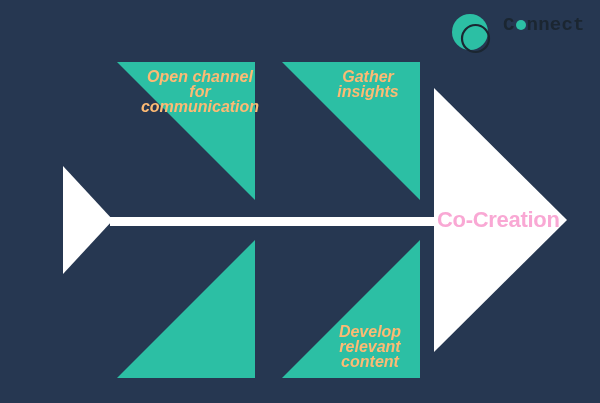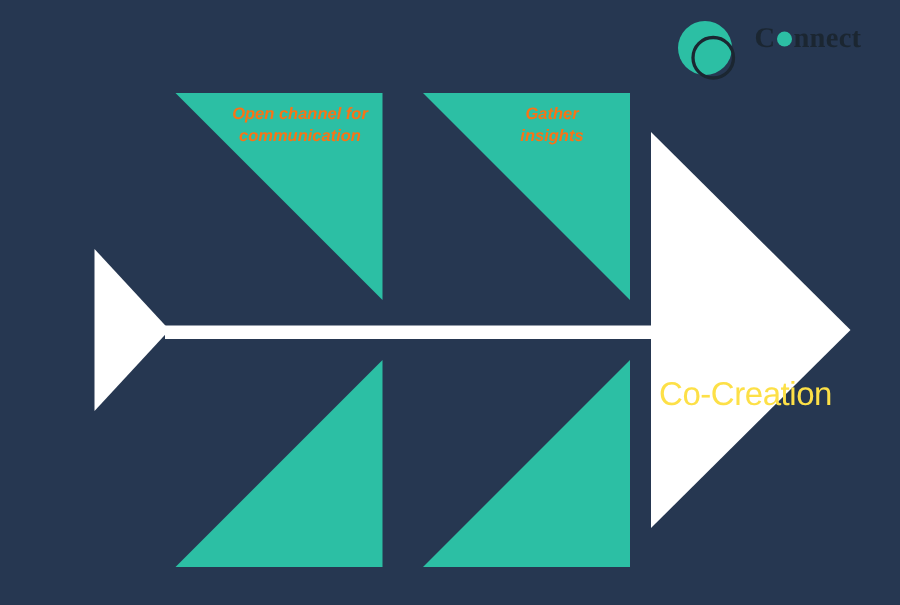--- a/index.html
+++ b/index.html
@@ -20,51 +20,50 @@
   }
   svg.shapes {
     position: absolute;
     left: 0; top: 0;
     width: 600px;
     height: 403px;
     display: block;
   }
   .branch-label {
     position: absolute;
-    color: #f97316;
+    color: #fdba74;
     font-family: "Liberation Sans", sans-serif;
     font-style: italic;
     font-weight: 700;
-    font-size: 11px;
+    font-size: 16px;
     line-height: 15px;
     text-align: center;
   }
   .label-tl { left: 138px; top: 69px;  width: 124px; }
   .label-tr { left: 333px; top: 69px;  width: 70px;  }
   .label-bl { left: 148px; top: 340px; width: 100px; }
   .label-br { left: 335px; top: 324px; width: 70px;  }
   .center-label {
     position: absolute;
     left: 437px; top: 207px;
     width: 120px;
-    color: #fde047;
+    color: #f9a8d4;
     font-family: "Liberation Sans", sans-serif;
-    font-weight: 400;
+    font-weight: 700;
     font-size: 22px;
     line-height: 26px;
     letter-spacing: -0.3px;
     text-align: center;
     white-space: nowrap;
-    margin-top: 43px;
   }
   .logo-text {
     position: absolute;
     left: 503px; top: 16px;
     color: #1B2631;
-    font-family: Liberation Serif, serif;
+    font-family: Liberation Mono, monospace;
     font-weight: 700;
     font-size: 19px;
     line-height: 19.5px;
     letter-spacing: 0.2px;
     white-space: nowrap;
   }
   .logo-line { display: block; }
   .logo-dot {
     display: inline-block;
     width: 10px; height: 10px;
@@ -99,20 +98,21 @@
 
     <circle cx="470" cy="32" r="18" fill="#2CBFA4"></circle>
     <circle cx="475.5" cy="38.5" r="13.5" fill="none" stroke-width="2.2" stroke="#1B2631"></circle>
   </svg>
 
   <div class="branch-label label-tl">Open channel for communication</div>
 
   <div class="branch-label label-tr">Gather insights</div>
 
 
+  <div class="branch-label label-br">Develop relevant content</div>
 
   <div class="center-label">Co-Creation</div>
 
   <div class="logo-text">
     <span class="logo-line"><span>C</span><span class="logo-dot"></span><span>nnect</span></span>
   </div>
 
 </div>
 
 </body></html>

